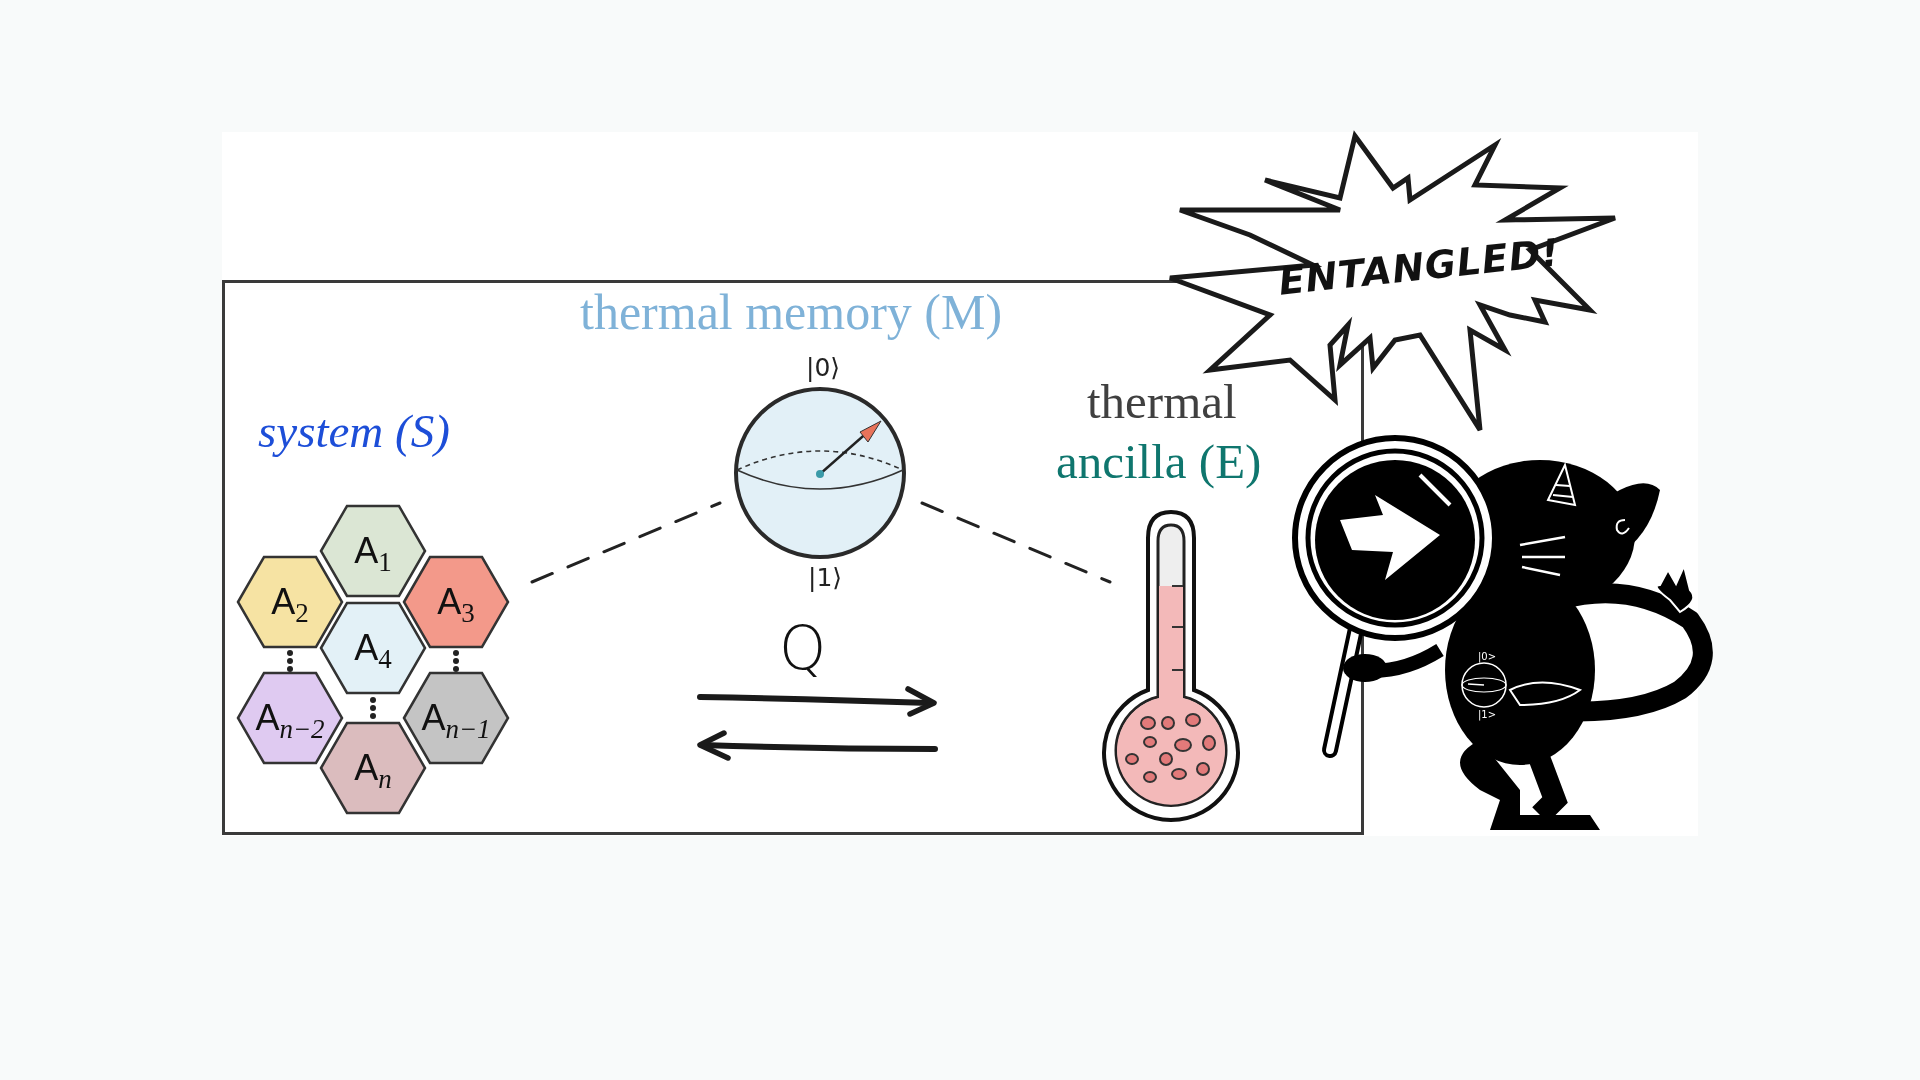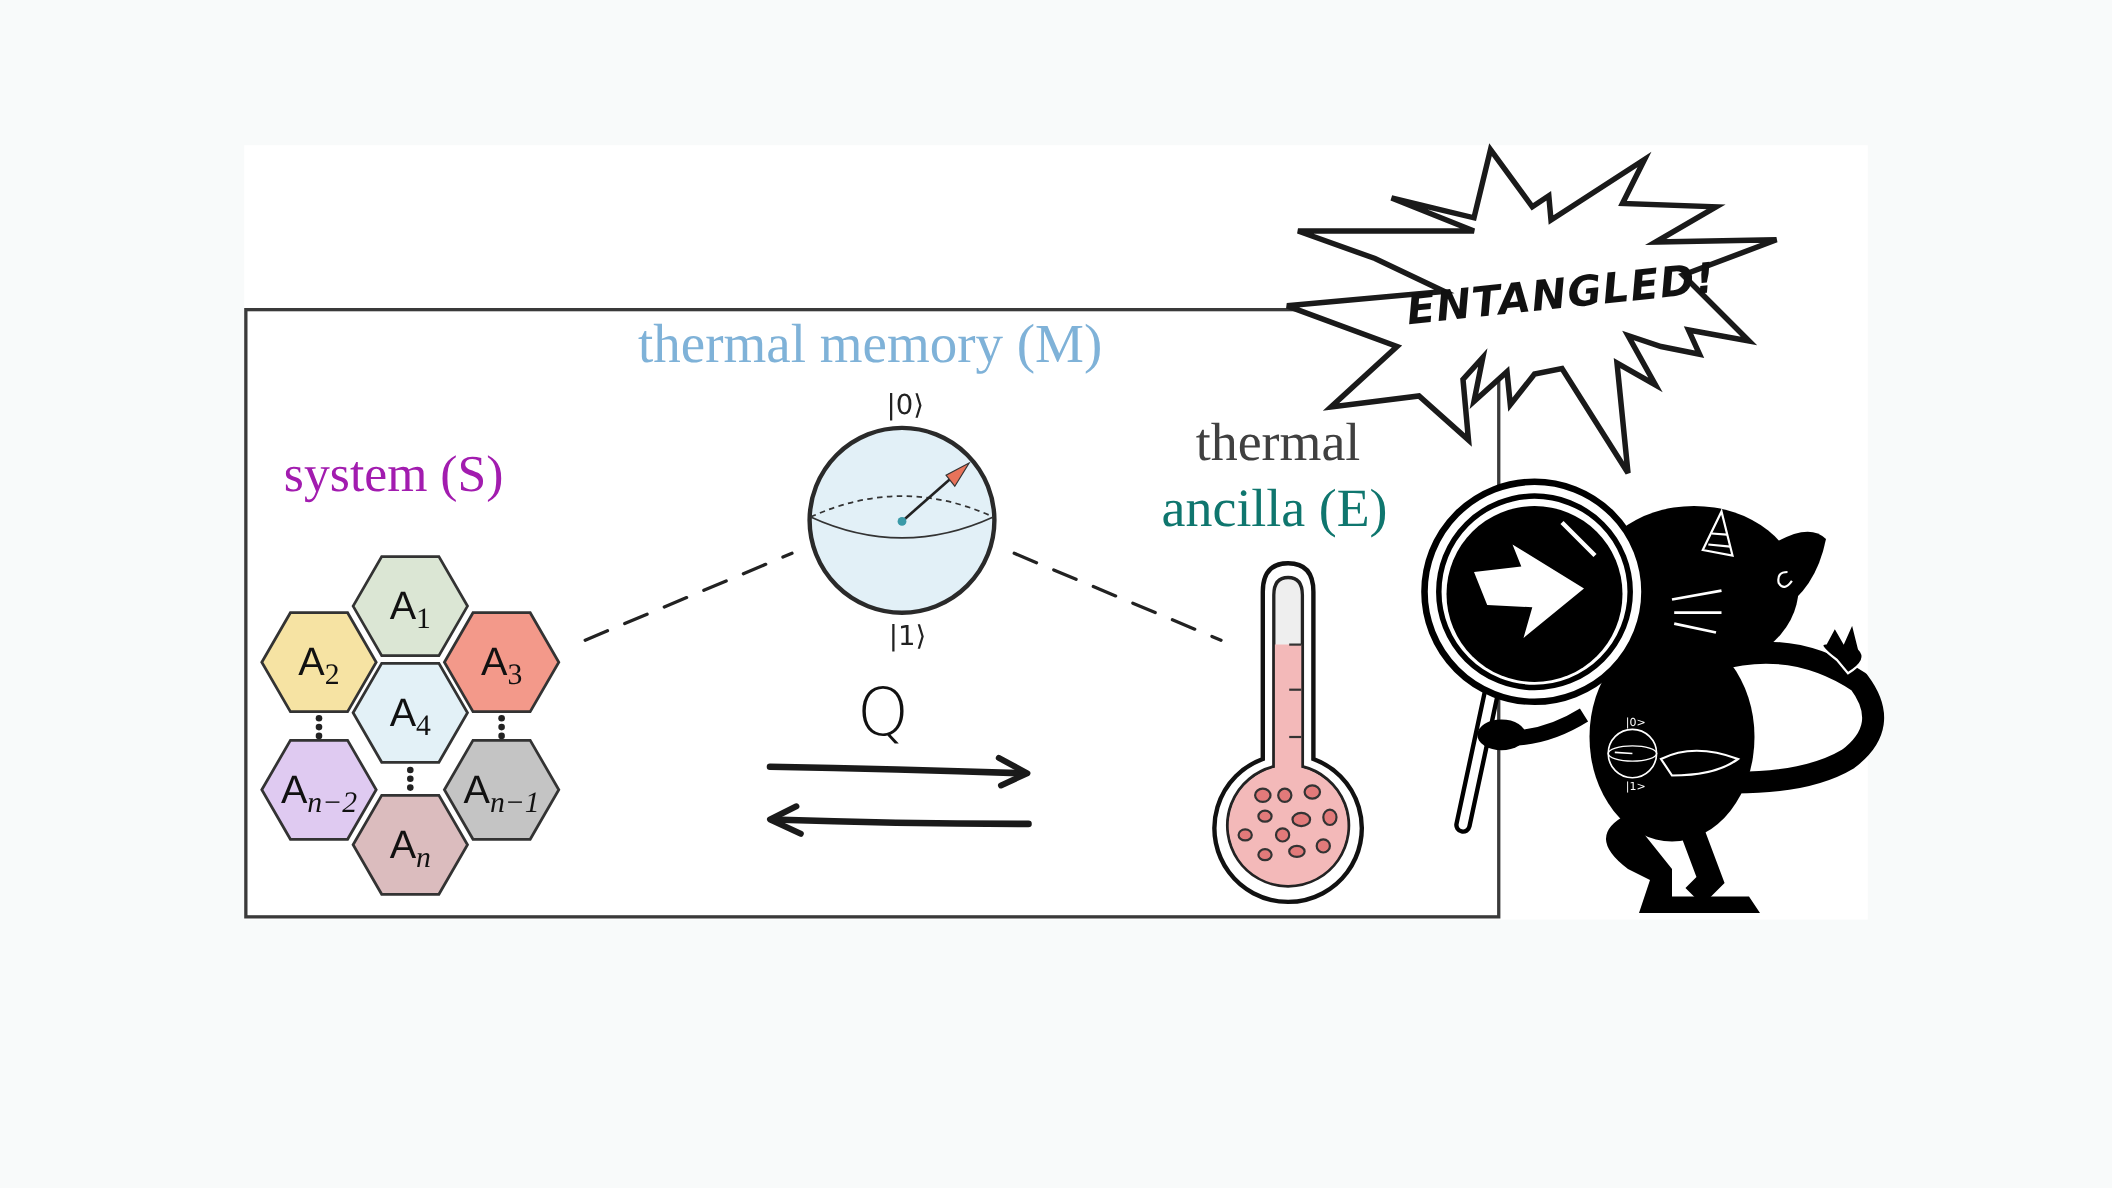--- a/index.html
+++ b/index.html
@@ -13,21 +13,21 @@
     position:absolute; left:222px; top:132px; width:1476px; height:704px;
     background:#ffffff;
   }
   #box {
     position:absolute; left:222px; top:280px; width:1136px; height:549px;
     border:3px solid #3a3a3a;
     box-sizing:content-box;
   }
   .label { position:absolute; white-space:nowrap; line-height:1; }
   #lbl-memory { left:580px; top:287px; font-size:50px; color:#7fb2d8; }
-  #lbl-system { left:258px; top:408px; font-size:47px; color:#a21caf; }
+  #lbl-system { left:258px; top:408px; font-size:47px; color:#1d4ed8;font-style:italic; }
   #lbl-thermal-1 { left:1087px; top:377px; font-size:49px; color:#404040; }
   #lbl-thermal-2 { left:1056px; top:437px; font-size:49px; color:#0f766e; }
   #ket0 { left:806px; top:355px; font-size:25px; color:#222; font-family:"DejaVu Sans", sans-serif; }
   #ket1 { left:808px; top:565px; font-size:25px; color:#222; font-family:"DejaVu Sans", sans-serif; }
   #q-label { left:779px; top:618px; font-size:60px; color:#111; font-family:"DejaVu Sans", sans-serif; font-weight:300; }
   svg.layer { position:absolute; left:0; top:0; }
   .hexlabel { font-family:"Liberation Sans", "DejaVu Sans", sans-serif; font-size:36px; fill:#111; }
   .hexsub { font-family:"Liberation Serif", "DejaVu Serif", serif; font-size:27px; fill:#111; }
   .hexsub-it { font-style:italic; }
   #entangled-text {

